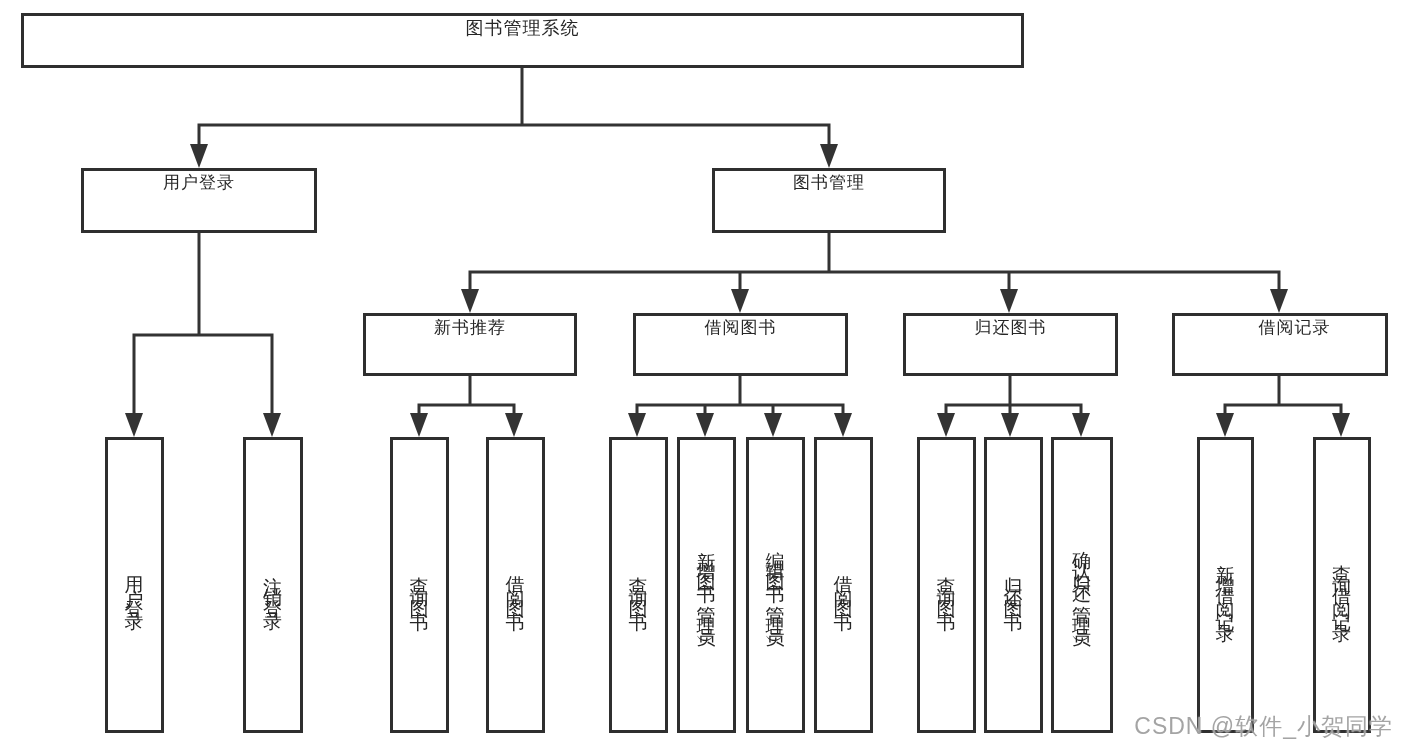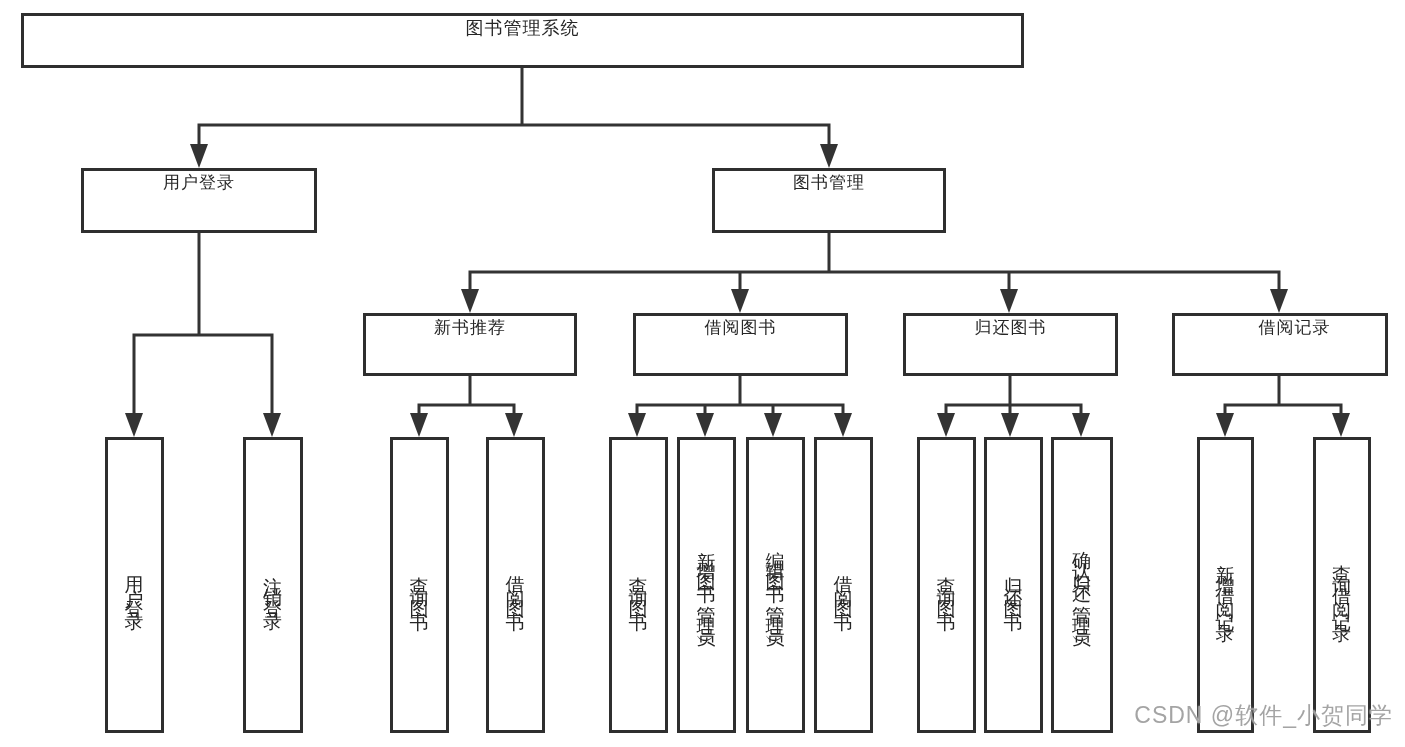--- a/index.html
+++ b/index.html
@@ -34,21 +34,21 @@
     writing-mode: vertical-rl;
     text-orientation: mixed;
     letter-spacing: 12px;
     line-height: 1;
     white-space: nowrap;
   }
   .leaf-node.long .vtext { letter-spacing: 11px; }
   #watermark {
     position: absolute;
     right: 12px;
-    bottom: 16px;
+    bottom: 5px;
     font-size: 23px;
     letter-spacing: 1px;
     color: rgba(154, 154, 154, 0.9);
     text-shadow: 0 0 2px #ffffff;
     z-index: 5;
     white-space: nowrap;
   }
 </style>
 </head>
 <body>

